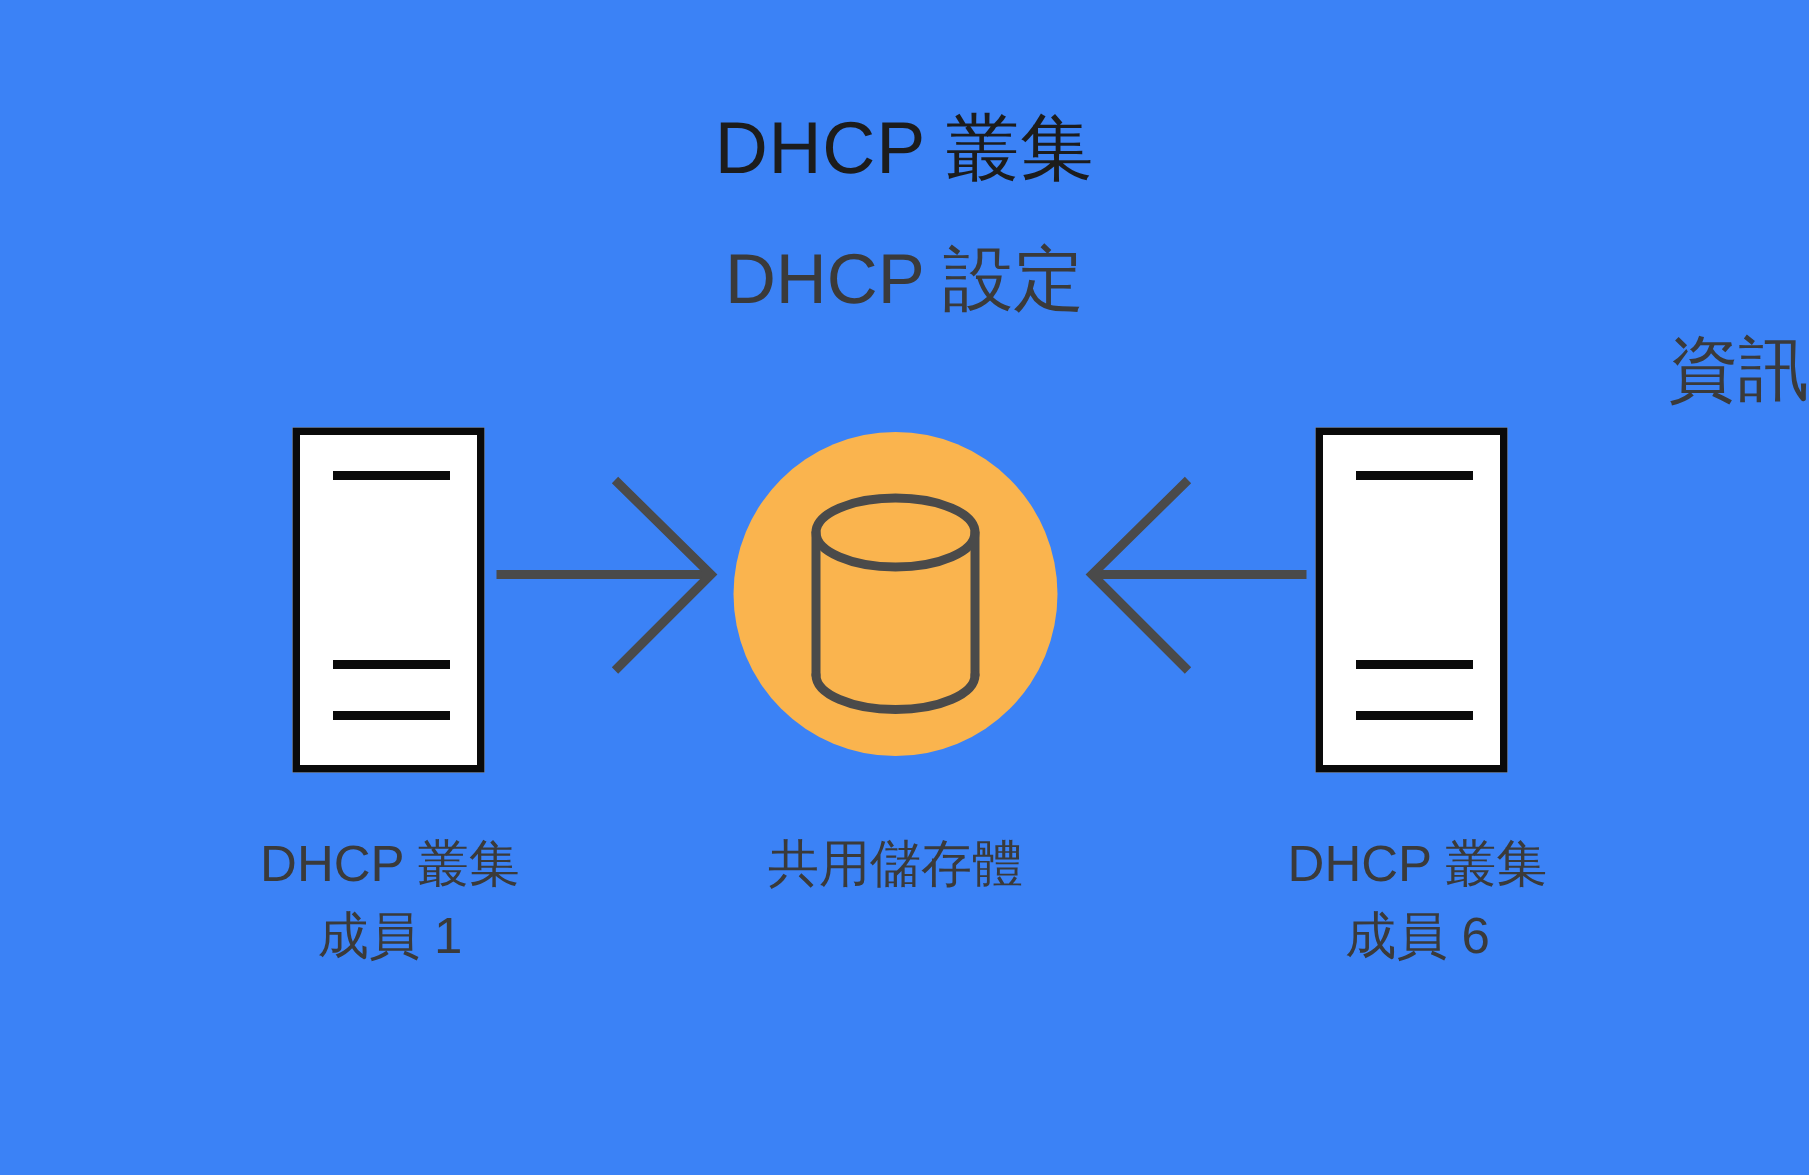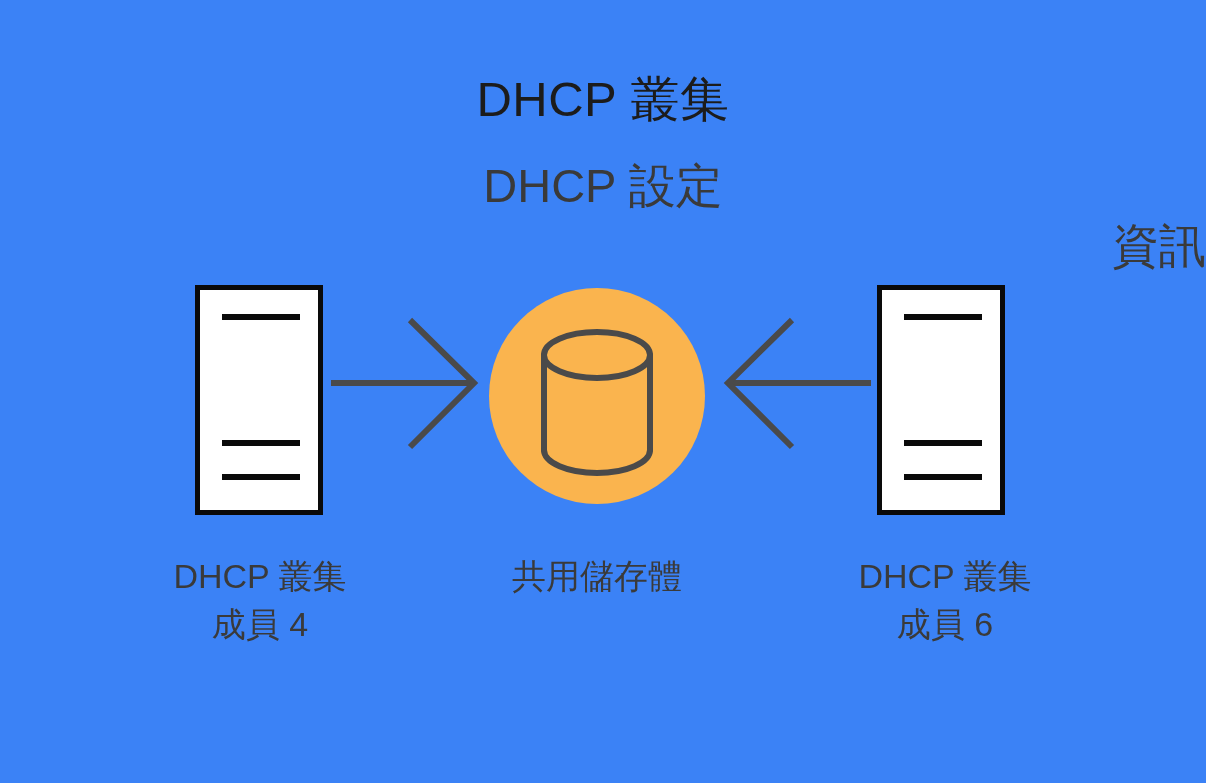--- a/index.html
+++ b/index.html
@@ -174,21 +174,21 @@
   </svg>
 
   <div class="server server-right">
     <div class="server-line sl-1"></div>
     <div class="server-line sl-2"></div>
     <div class="server-line sl-3"></div>
   </div>
 
   <div class="caption caption-left">
     <div>DHCP 叢集</div>
-    <div>成員 4</div>
+    <div>成員 1</div>
   </div>
 
   <div class="caption caption-center">
     <div>共用儲存體</div>
   </div>
 
   <div class="caption caption-right">
     <div>DHCP 叢集</div>
     <div>成員 6</div>
   </div>

